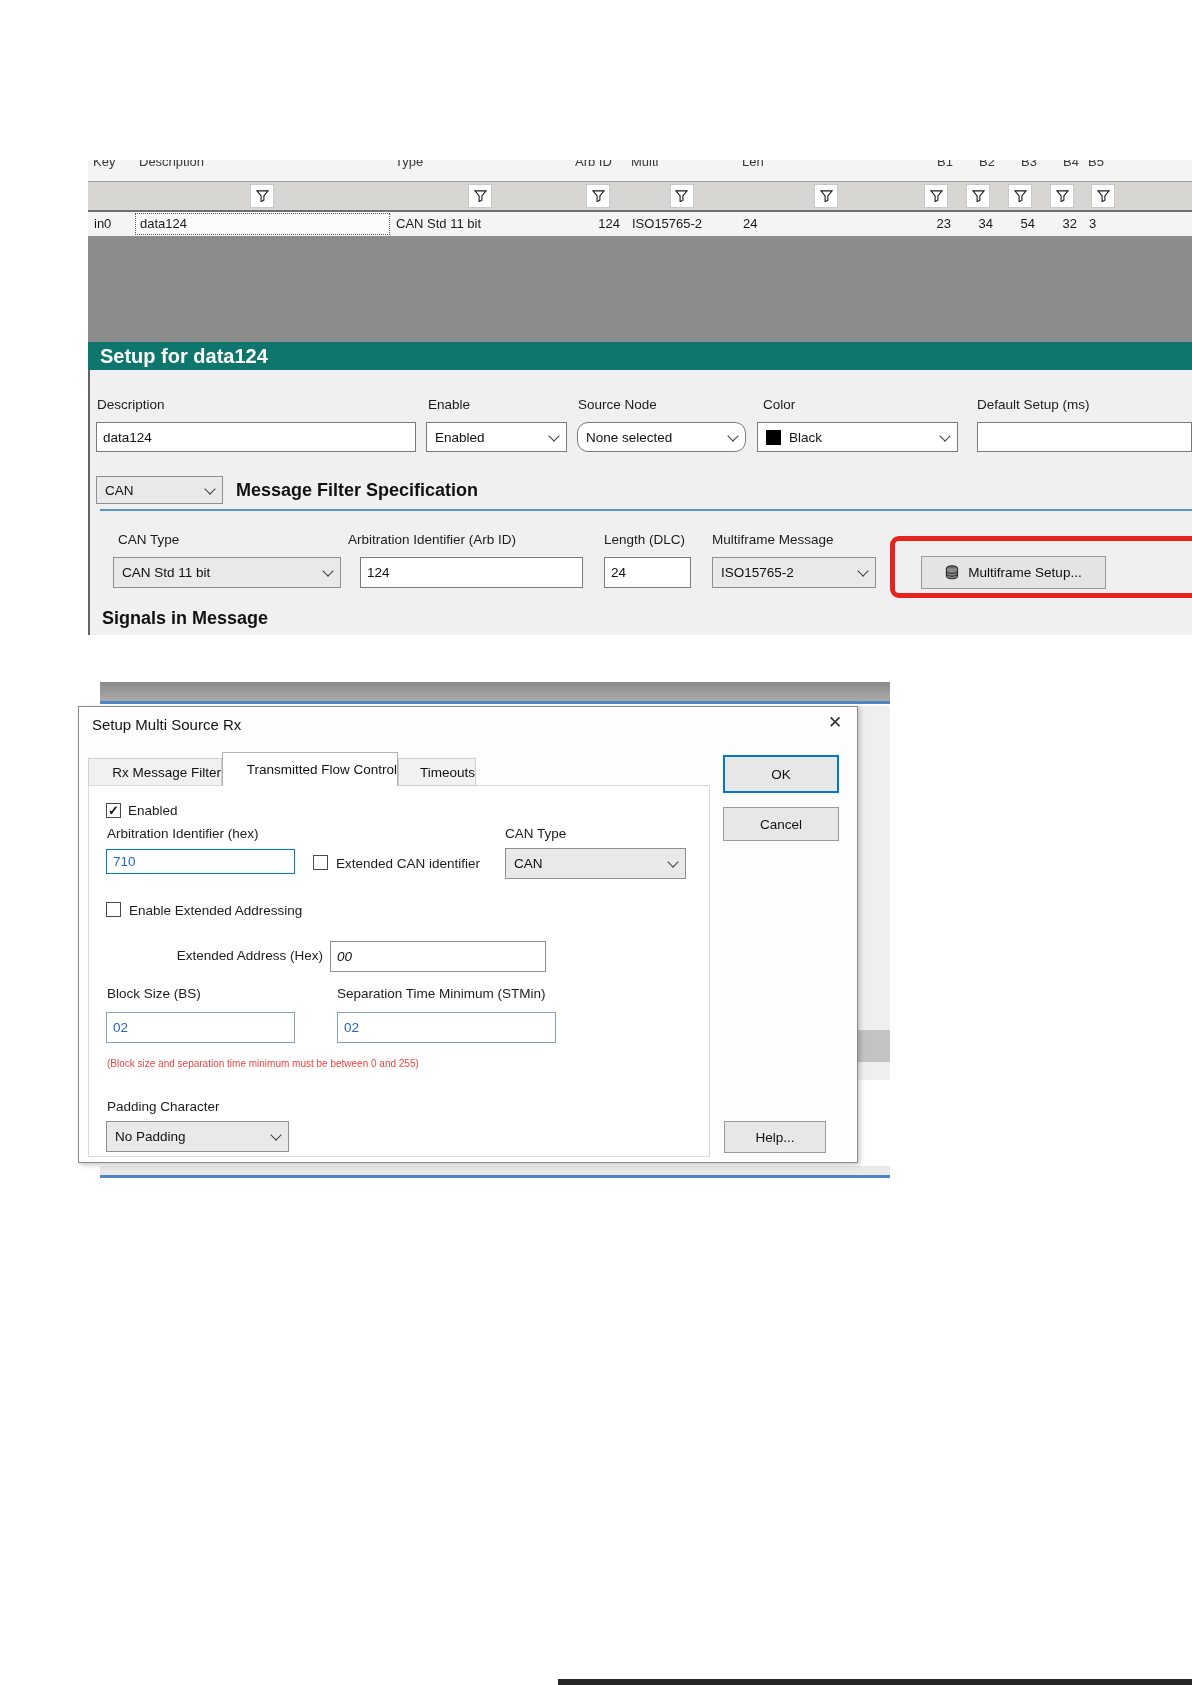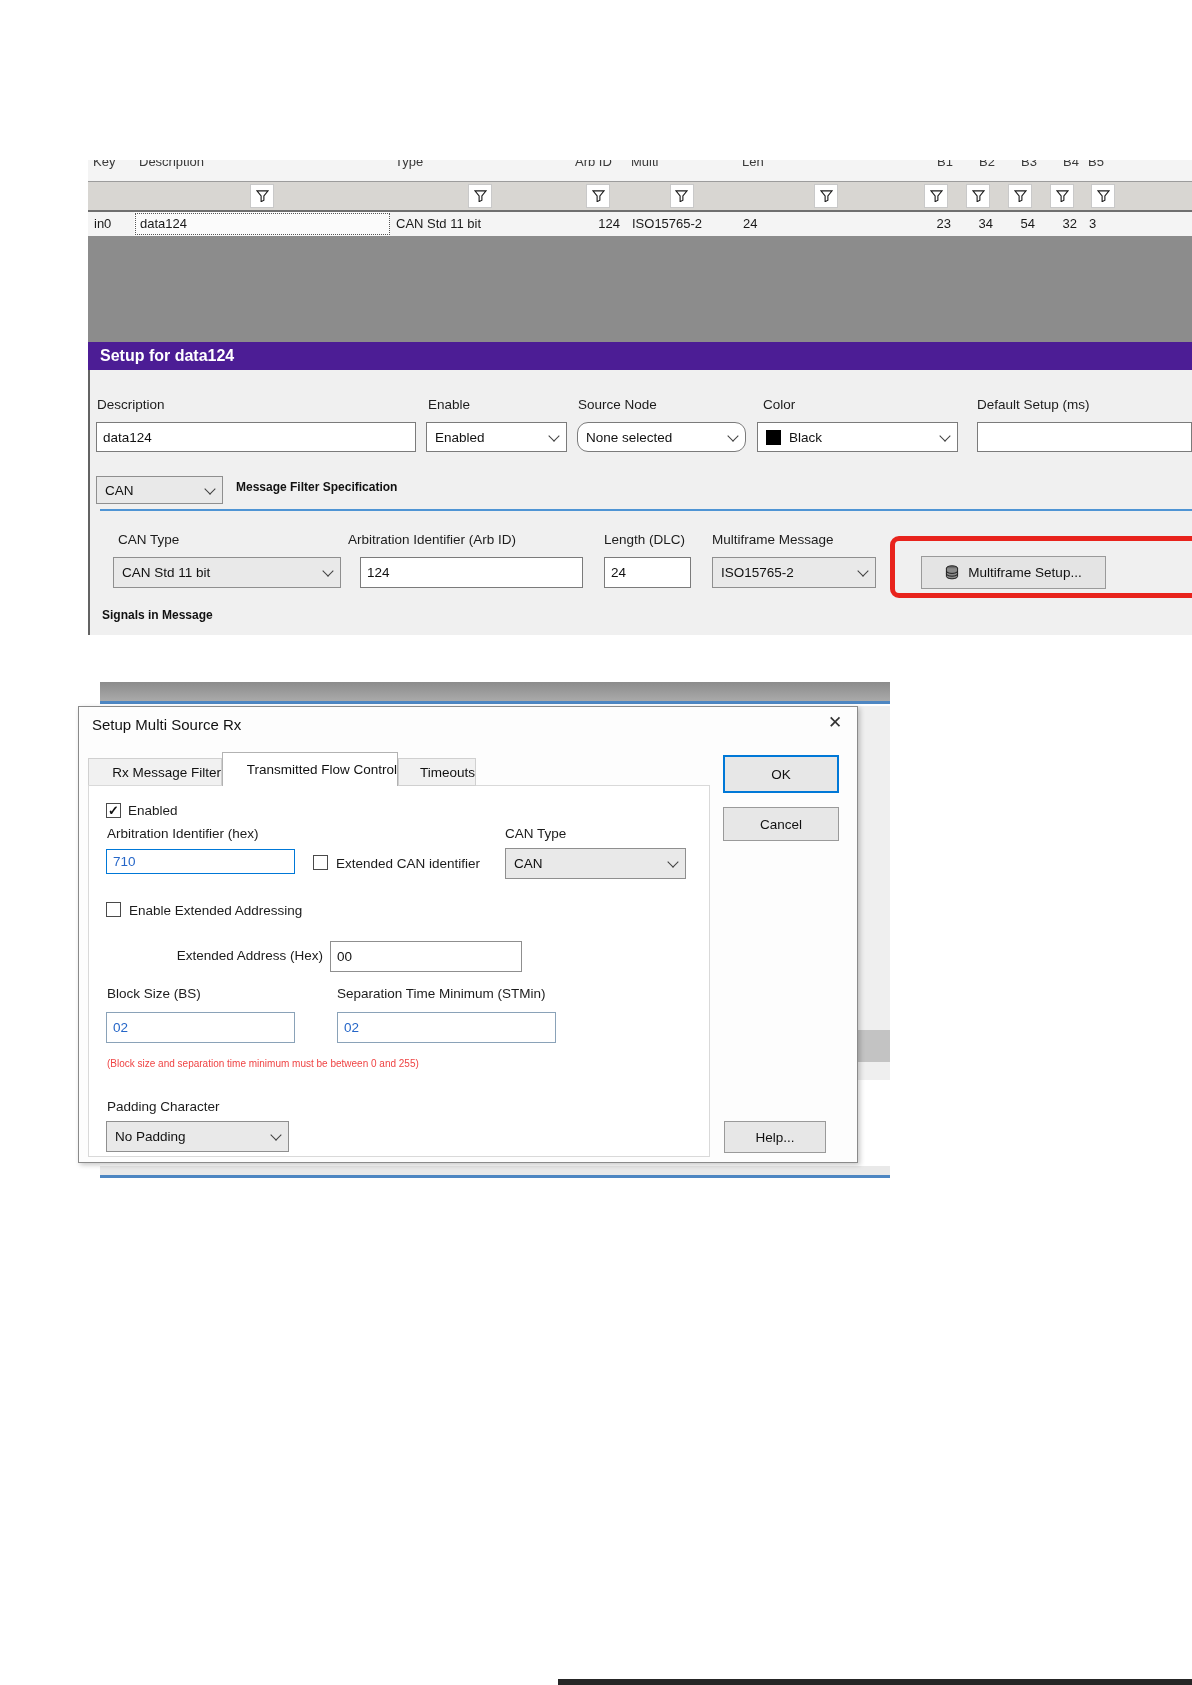--- a/index.html
+++ b/index.html
@@ -12,25 +12,25 @@
   .th span{display:block;margin-top:-8px;line-height:20px;font-size:13px;color:#3a3a3a;padding-left:5px;white-space:nowrap;}
   .tf{top:182px;height:28px;background:#d8d6d2;border-right:1px solid #9c9c9c;display:flex;align-items:center;justify-content:center;}
   .tf.start{justify-content:flex-start;padding-left:8px;}
   .fbox{width:22px;height:22px;background:#fff;border:1px solid #c9c9c9;display:flex;align-items:center;justify-content:center;}
   .td{top:212px;height:24px;background:#f4f4f4;border-right:1px solid #b3b3b3;font-size:13px;line-height:24px;padding:0 6px;white-space:nowrap;overflow:hidden;}
   .td.ar{text-align:right;}
   .td.focuscell{background:#fbfbfb;outline:1px dotted #555;outline-offset:-2px;}
 
   
   .graybg{left:88px;top:236px;width:1104px;height:106px;background:#8c8c8c;}
-  .bluebar{left:88px;top:342px;width:1104px;height:28px;background:#4c1d95;color:#fff;font-weight:bold;font-size:16px;line-height:28px;padding-left:12px;}
+  .bluebar{left:88px;top:342px;width:1104px;height:28px;background:#0f766e;color:#fff;font-weight:bold;font-size:20px;line-height:28px;padding-left:12px;}
   .panel{left:88px;top:370px;width:1104px;height:265px;background:#f0f0f0;border-left:2px solid #636363;}
   .lb{font-size:13.5px;height:18px;line-height:18px;color:#1c1c1c;white-space:nowrap;}
   .lb.r{text-align:right;}
-  .h1{font-size:12px;font-weight:bold;color:#111;white-space:nowrap;}
+  .h1{font-size:18px;font-weight:bold;color:#111;white-space:nowrap;}
   .inp{background:#fff;border:1px solid #7b7b7b;font-family:inherit;font-size:13.5px;color:#111;padding:0 6px;outline:none;}
   .inp.bluetext{color:#2566c8;}
   .inp.focus{border:1px solid #0078d7;}
   .inp.softborder{border:1px solid #8aa2b8;}
   .dd{background:#e9e9e9;border:1px solid #8f8f8f;display:flex;align-items:center;padding:0 8px;font-size:13.5px;color:#111;white-space:nowrap;}
   .dd.white{background:#fff;border-color:#7b7b7b;}
   .chev{margin-left:auto;width:7px;height:7px;border-right:1.6px solid #404040;border-bottom:1.6px solid #404040;transform:rotate(45deg);margin-top:-3px;flex:0 0 auto;}
   .swatch{width:15px;height:15px;background:#000;margin-right:8px;flex:0 0 auto;}
   .wbtn{background:#e4e4e4;border:1px solid #9a9a9a;font-family:inherit;font-size:13.5px;color:#111;display:flex;align-items:center;justify-content:center;gap:9px;padding:0;}
   .bluerule{height:2px;background:#4f94d4;}
@@ -279,21 +279,21 @@
   <div class="abs lb" style="left:505px;top:825px;">CAN Type</div>
   <div class="abs dd" style="left:505px;top:848px;width:181px;height:31px;">
       <span>CAN</span>
       <span class="chev"></span>
     </div>
 
   <div class="abs cb" style="left:106px;top:902px;"></div>
   <div class="abs lb" style="left:129px;top:902px;">Enable Extended Addressing</div>
 
   <div class="abs lb r" style="left:150px;top:947px;width:173px;">Extended Address (Hex)</div>
-  <input class="abs inp" style="left: 330px; top: 941px; width: 192px; height: 31px; border-color: rgb(143, 143, 143);" value="00">
+  <input class="abs inp" style="left: 330px; top: 941px; width: 216px; height: 31px; border-color: rgb(143, 143, 143); font-style: italic;" value="00">
 
   <div class="abs lb" style="left:107px;top:985px;">Block Size (BS)</div>
   <div class="abs lb" style="left:337px;top:985px;">Separation Time Minimum (STMin)</div>
   <input class="abs inp bluetext softborder" style="left: 106px; top: 1012px; width: 189px; height: 31px;" value="02">
   <input class="abs inp bluetext softborder" style="left: 337px; top: 1012px; width: 219px; height: 31px;" value="02">
 
   <div class="abs redtxt" style="left:107px;top:1058px;">(Block size and separation time minimum must be between 0 and 255)</div>
 
   <div class="abs lb" style="left:107px;top:1098px;">Padding Character</div>
   <div class="abs dd" style="left:106px;top:1121px;width:183px;height:31px;">

